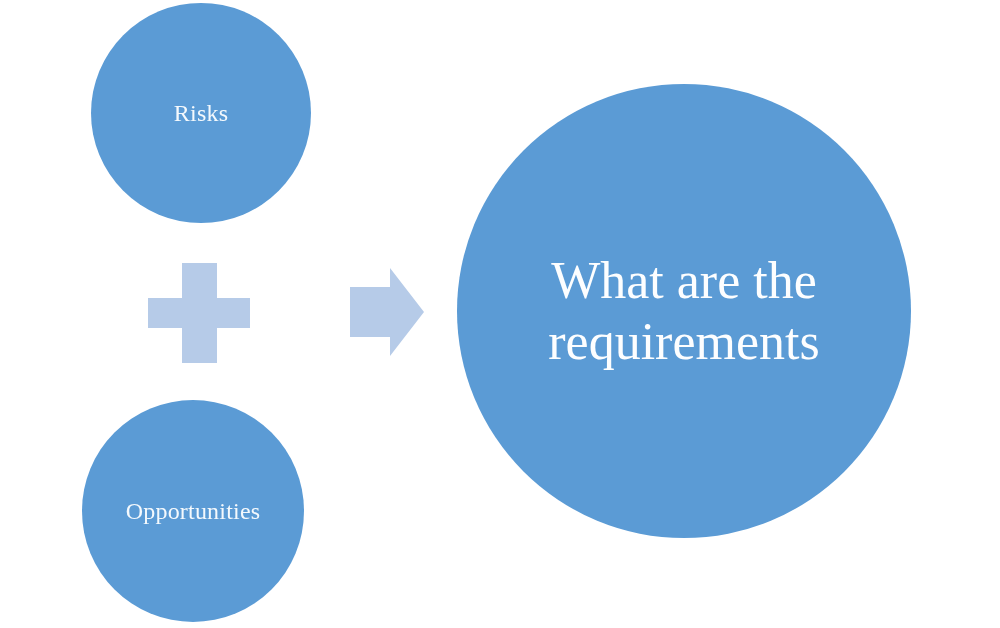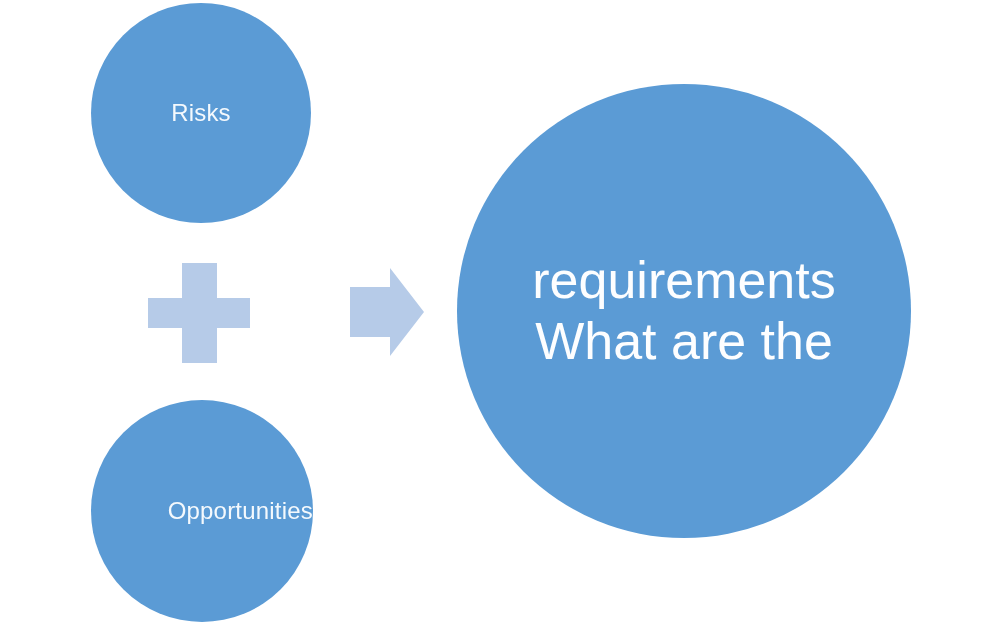--- a/index.html
+++ b/index.html
@@ -7,43 +7,43 @@
     padding: 0;
     background: #ffffff;
     font-family: "Liberation Sans", sans-serif;
   }
   .canvas {
     position: relative;
     width: 968px;
     height: 628px;
     background: #ffffff;
     overflow: hidden;
+    font-family: Liberation Serif, serif;
   }
   .circle {
     position: absolute;
     border-radius: 50%;
     background: #5B9BD5;
     display: flex;
     align-items: center;
     justify-content: center;
     text-align: center;
     color: #ffffff;
   }
   .circle-risks {
     left: 91px;
     top: 3px;
     width: 220px;
     height: 220px;
   }
   .circle-opportunities {
-    left: 91px;
+    left: 82px;
     top: 400px;
     width: 222px;
     height: 222px;
-    justify-content: flex-end;
   }
   .small-label {
     font-size: 24px;
     color: #f4f9fd;
     letter-spacing: 0.2px;
   }
   .circle-question {
     left: 457px;
     top: 84px;
     width: 454px;
@@ -106,18 +106,18 @@
   <svg class="arrow" viewBox="0 0 74 88" xmlns="http://www.w3.org/2000/svg">
     <polygon points="0,19 40,19 40,0 74,44 40,88 40,69 0,69"></polygon>
   </svg>
 
   <div class="circle circle-opportunities">
     <span class="small-label">Opportunities</span>
   </div>
 
   <div class="circle circle-question">
     <div class="question-text">
+      <div>What are the</div>
       <div>requirements</div>
-      <div>What are the</div>
     </div>
   </div>
 
 </div>
 
 </body></html>

